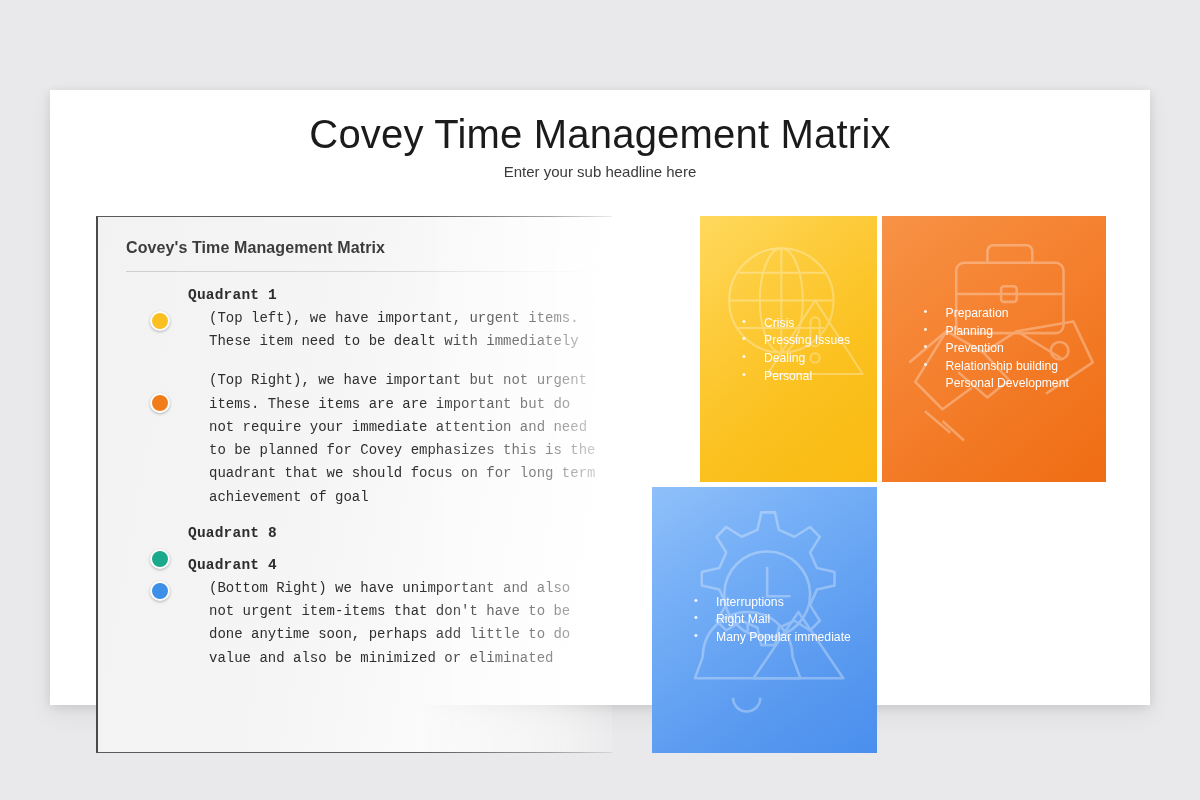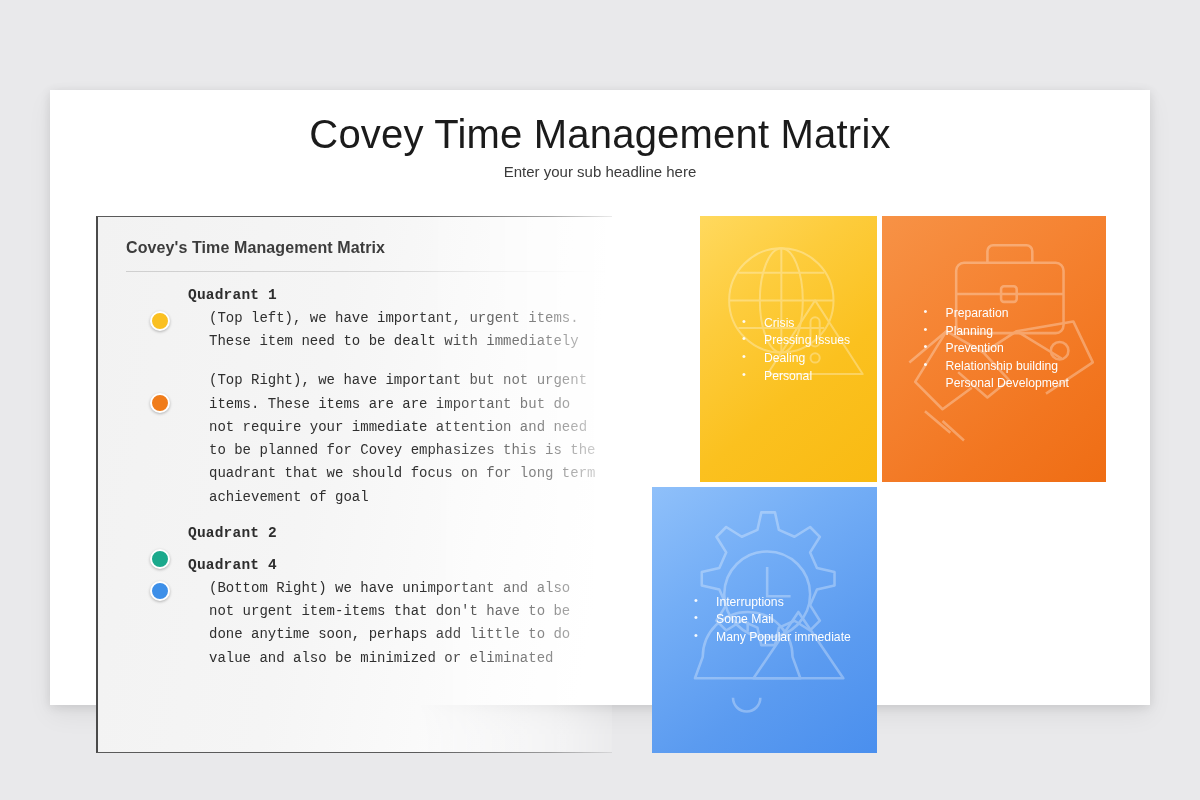--- a/index.html
+++ b/index.html
@@ -142,21 +142,21 @@
           <div class="q-body">(Top left), we have important, urgent items. These item need to be dealt with immediately</div>
         </div>
 
         <div class="q-item">
           <span class="q-dot" style="background:#f07c1a; top:24px;"></span>
           <div class="q-body">(Top Right), we have important but not urgent items. These items are are important but do not require your immediate attention and need to be planned for Covey emphasizes this is the quadrant that we should focus on for long term achievement of goal</div>
         </div>
 
         <div class="q-item">
           <span class="q-dot" style="background:#1ba98c; top:24px;"></span>
-          <div class="q-title">Quadrant 2</div>
+          <div class="q-title">Quadrant 8</div>
         </div>
 
         <div class="q-item">
           <span class="q-dot" style="background:#3d8fe8; top:24px;"></span>
           <div class="q-title">Quadrant 4</div>
           <div class="q-body">(Bottom Right) we have unimportant and also not urgent item-items that don't have to be done anytime soon, perhaps add little to do value and also be minimized or eliminated</div>
         </div>
 
       </div>
     </div>
@@ -226,21 +226,21 @@
             <path d="M100 200 a46 46 0 0 1 92 0 l8 22 H92 Z" stroke-linejoin="round" transform="translate(-48,-26)"></path>
             <path d="M88 216 a14 14 0 0 0 28 0" transform="translate(-5,0)"></path>
             <line x1="98" y1="148" x2="98" y2="138"></line>
           </g>
           <g>
             <path d="M150 128 L196 196 H104 Z" stroke-linejoin="round"></path>
           </g>
         </svg>
         <ul>
           <li>Interruptions</li>
-          <li>Some Mail</li>
+          <li>Right Mail</li>
           <li>Many Popular immediate</li>
         </ul>
       </div>
 
 
     </div>
   </div>
 </div>
 
 </body></html>

